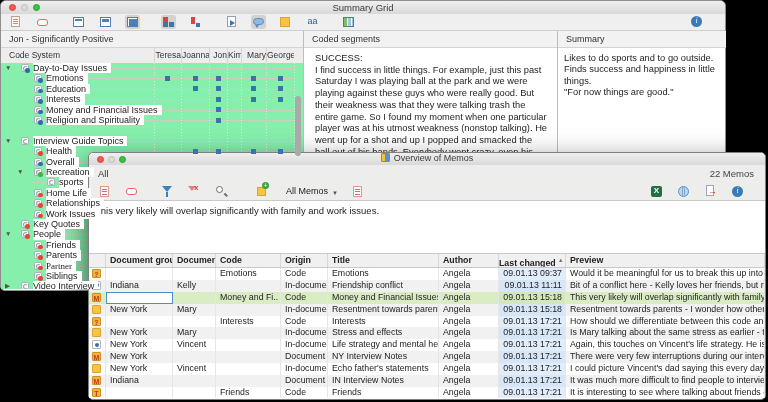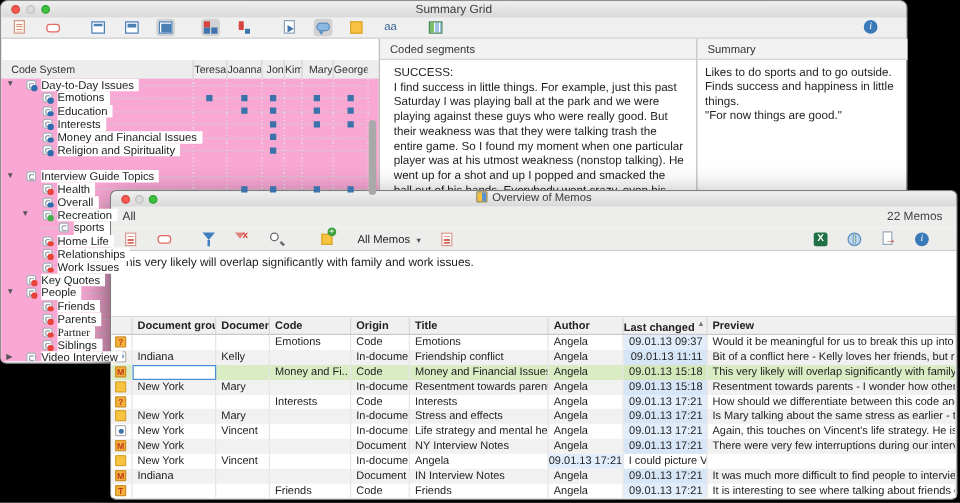--- a/index.html
+++ b/index.html
@@ -52,21 +52,21 @@
   
   .panel-header{position:absolute;top:30px;height:17px;background:#f3f2f2;border-bottom:1px solid #d4d4d4;
     font-size:9px;color:#333;line-height:17px;padding-left:8px;box-sizing:border-box;}
   .vdiv{position:absolute;top:30px;bottom:1px;width:1px;background:#bdbdbd;}
   
   #col-header{position:absolute;left:0;top:47px;width:302px;height:15px;background:#ededed;
     border-bottom:1px solid #c9c9c9;font-size:8.5px;color:#333;}
   #col-header .cs-label{position:absolute;left:8px;top:2px;}
   .pcol{position:absolute;top:0;height:15px;line-height:15px;text-align:right;border-left:1px solid #d6d6d6;
     overflow:hidden;box-sizing:border-box;}
-  #tree{position:absolute;left:0;top:62px;width:302px;bottom:1px;overflow:hidden;background:#f9a8d4;}
+  #tree{position:absolute;left:0;top:62px;width:302px;bottom:1px;overflow:hidden;background:#86efac;}
   .trow{position:absolute;left:0;width:302px;height:10.4px;font-size:9px;color:#222;}
   .trow .leader{position:absolute;left:32px;right:10px;top:5px;border-top:1px dotted #cfcfcf;}
   .gutter-sel{position:absolute;left:0;top:0;width:32px;height:10.4px;background:#d4d4d4;}
   .arrow{position:absolute;top:0;font-size:6.5px;color:#555;line-height:10.4px;z-index:2;}
   .code-icon{position:absolute;top:1px;width:8px;height:8px;background:#fff;border:1px solid #a9b2ba;
     border-radius:2px;box-sizing:border-box;z-index:2;}
   .code-icon:before{content:"";position:absolute;left:1px;top:1px;width:3px;height:3px;
     border:1px solid #98a2ac;border-radius:50%;border-right-color:transparent;}
   .code-icon .dot{position:absolute;right:-1.5px;bottom:-1.5px;width:4.5px;height:4.5px;border-radius:50%;}
   .dot.blue{background:#2f6cad;} .dot.red{background:#e8433a;} .dot.green{background:#43b049;} 
@@ -155,20 +155,21 @@
       <span class="ticon i-nodes gap sel"></span>
       <span class="ticon i-nodes2"></span>
       <span class="ticon i-insert gap"></span>
       <span class="ticon i-bubble sel"></span>
       <span class="ticon i-memo"></span>
       <span class="ticon i-textsize">aa</span>
       <span class="ticon i-grid gap"></span>
       <span class="ticon i-info" id="main-info" style="position: absolute;"></span>
   </div>
 
+  <div class="panel-header" style="left:0;width:302px;">Jon - Significantly Positive</div>
   <div class="panel-header" style="left:303px;width:253px;">Coded segments</div>
   <div class="panel-header" style="left:557px;width:168px;">Summary</div>
 
   <div id="col-header">
     <span class="cs-label">Code System</span>
 
   <div class="pcol" style="left: 153px; width: 27px;">Teresa</div>
       <div class="pcol" style="left: 180px; width: 28px;">Joanna</div>
       <div class="pcol" style="left: 208px; width: 18px;">Jon</div>
       <div class="pcol" style="left: 226px; width: 14px;">Kim</div>
@@ -502,20 +503,21 @@
         <div class="mt-cell">Angela</div>
         <div class="mt-cell changed num">09.01.13 17:21</div>
         <div class="mt-cell">There were very few interruptions during our interviews in NY.</div>
       </div>
       <div class="mt-row">
         <div class="mt-cell" style="padding: 0px;"><span class="micon memo"></span></div>
         <div class="mt-cell">New York</div>
         <div class="mt-cell">Vincent</div>
         <div class="mt-cell"></div>
         <div class="mt-cell">In-document</div>
+        <div class="mt-cell">Echo father's statements</div>
         <div class="mt-cell">Angela</div>
         <div class="mt-cell changed num">09.01.13 17:21</div>
         <div class="mt-cell">I could picture Vincent's dad saying this every day while Vince</div>
       </div>
       <div class="mt-row alt">
         <div class="mt-cell" style="padding: 0px;"><span class="micon M">M</span></div>
         <div class="mt-cell">Indiana</div>
         <div class="mt-cell"></div>
         <div class="mt-cell"></div>
         <div class="mt-cell">Document group</div>

